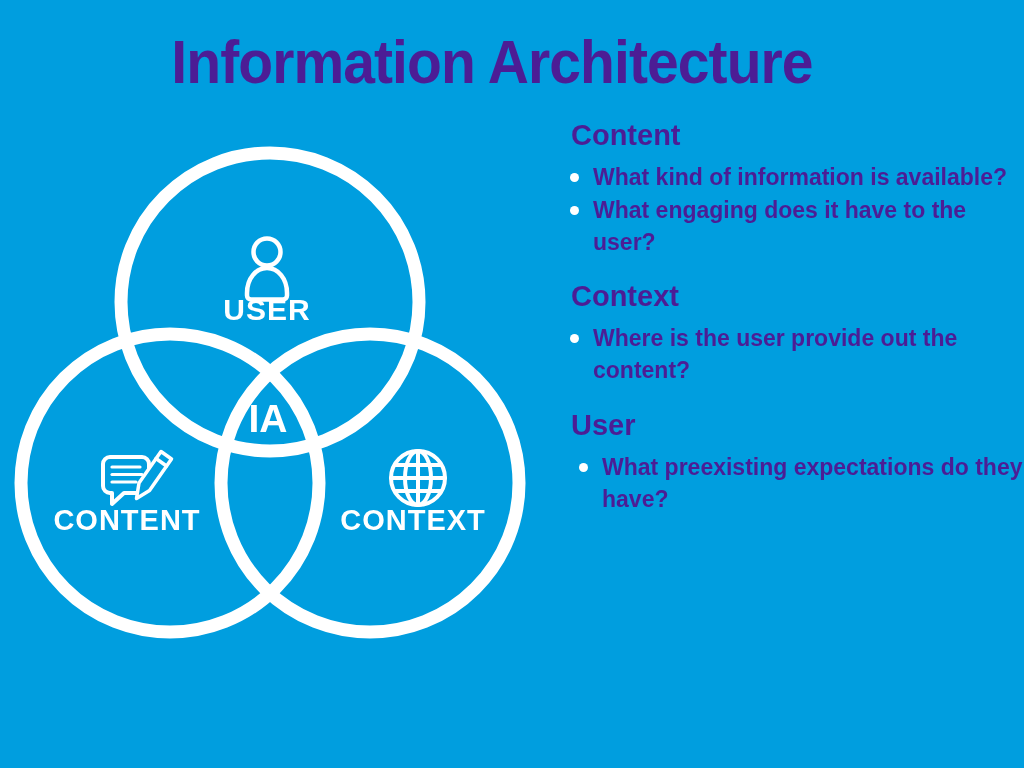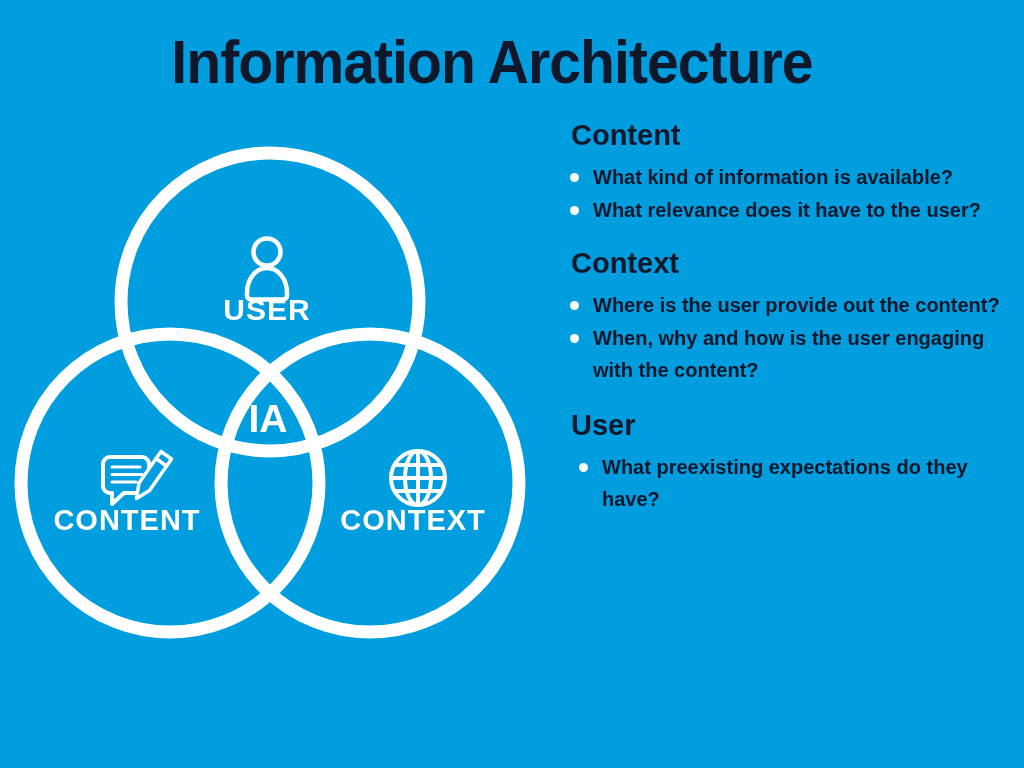--- a/index.html
+++ b/index.html
@@ -2,21 +2,21 @@
 <html><head>
 <meta charset="utf-8">
 <style>
   html,body { margin:0; padding:0; }
   .canvas {
     position:relative;
     width:1024px; height:768px;
     background:#009EDF;
     overflow:hidden;
     font-family:"Liberation Sans", sans-serif;
-    color:#0f172a;
+    color:#4c1d95;
   }
   .title {
     position:absolute;
     top:26px; left:-40px; right:0;
     margin:0;
     text-align:center;
     font-size:62px;
     font-weight:700;
     letter-spacing:-1px;
     transform:scaleX(.92);
@@ -36,21 +36,21 @@
     margin:0 0 0 15px;
     font-size:29px;
     font-weight:700;
     line-height:35px;
   }
   .panel ul { list-style:none; margin:8px 0 0 0; padding:0; }
   .panel li {
     position:relative;
     padding-left:37px;
     max-width:458px;
-    font-size:20px;
+    font-size:23px;
     font-weight:700;
     line-height:32.5px;
   }
   .panel li::before {
     content:"";
     position:absolute;
     left:14px; top:12px;
     width:9px; height:9px;
     border-radius:50%;
     background:#FFFFFF;
@@ -101,29 +101,28 @@
     <text x="413" y="530" font-size="29" letter-spacing="1">CONTEXT</text>
     <text x="268" y="432" font-size="39">IA</text>
   </svg>
 
   <div class="panel">
 
     <section class="section-content">
       <h2>Content</h2>
       <ul>
         <li>What kind of information is available?</li>
-        <li>What relevance does it have to the user?</li>
+        <li>What engaging does it have to the user?</li>
       </ul>
     </section>
 
     <section class="section-context">
       <h2>Context</h2>
       <ul>
         <li>Where is the user provide out the content?</li>
-        <li>When, why and how is the user engaging with the content?</li>
       </ul>
     </section>
 
     <section class="section-user">
       <h2>User</h2>
       <ul>
         <li>What preexisting expectations do they have?</li>
       </ul>
     </section>
 

